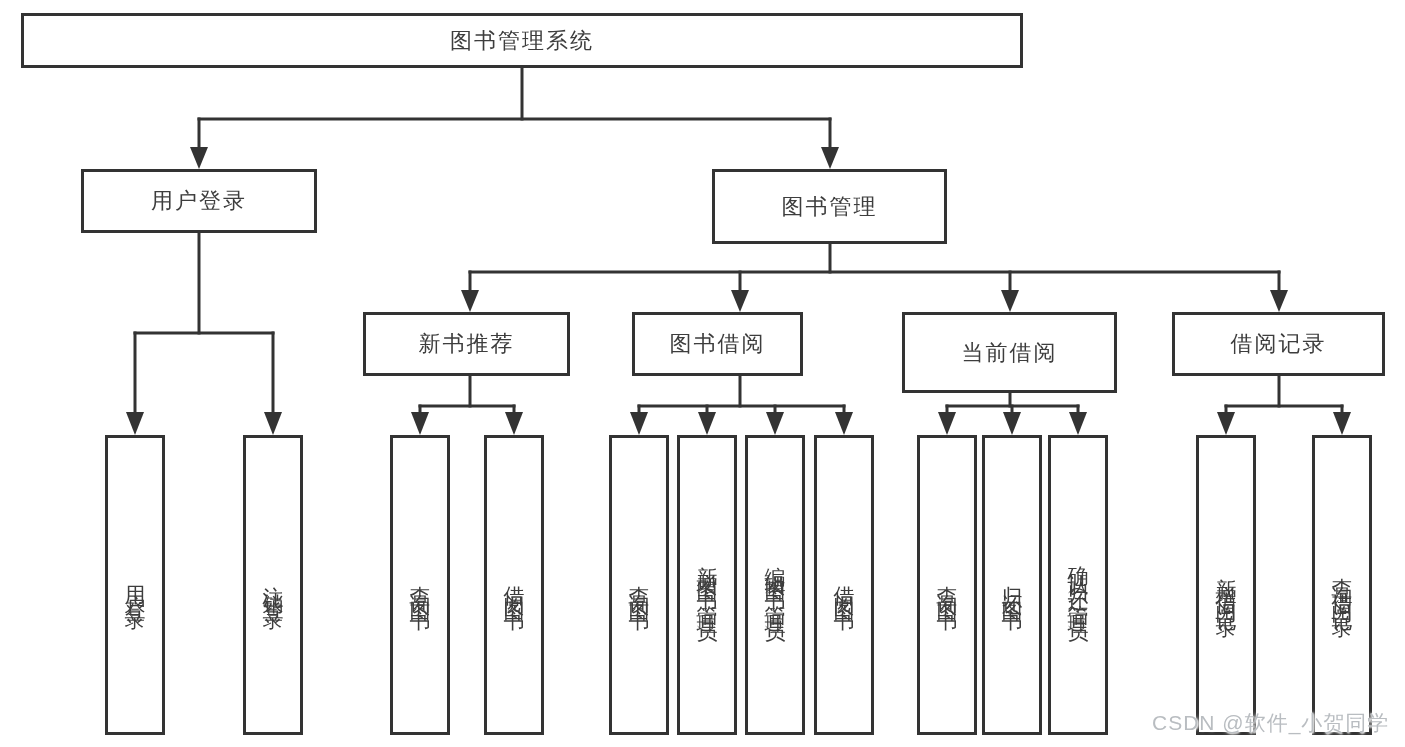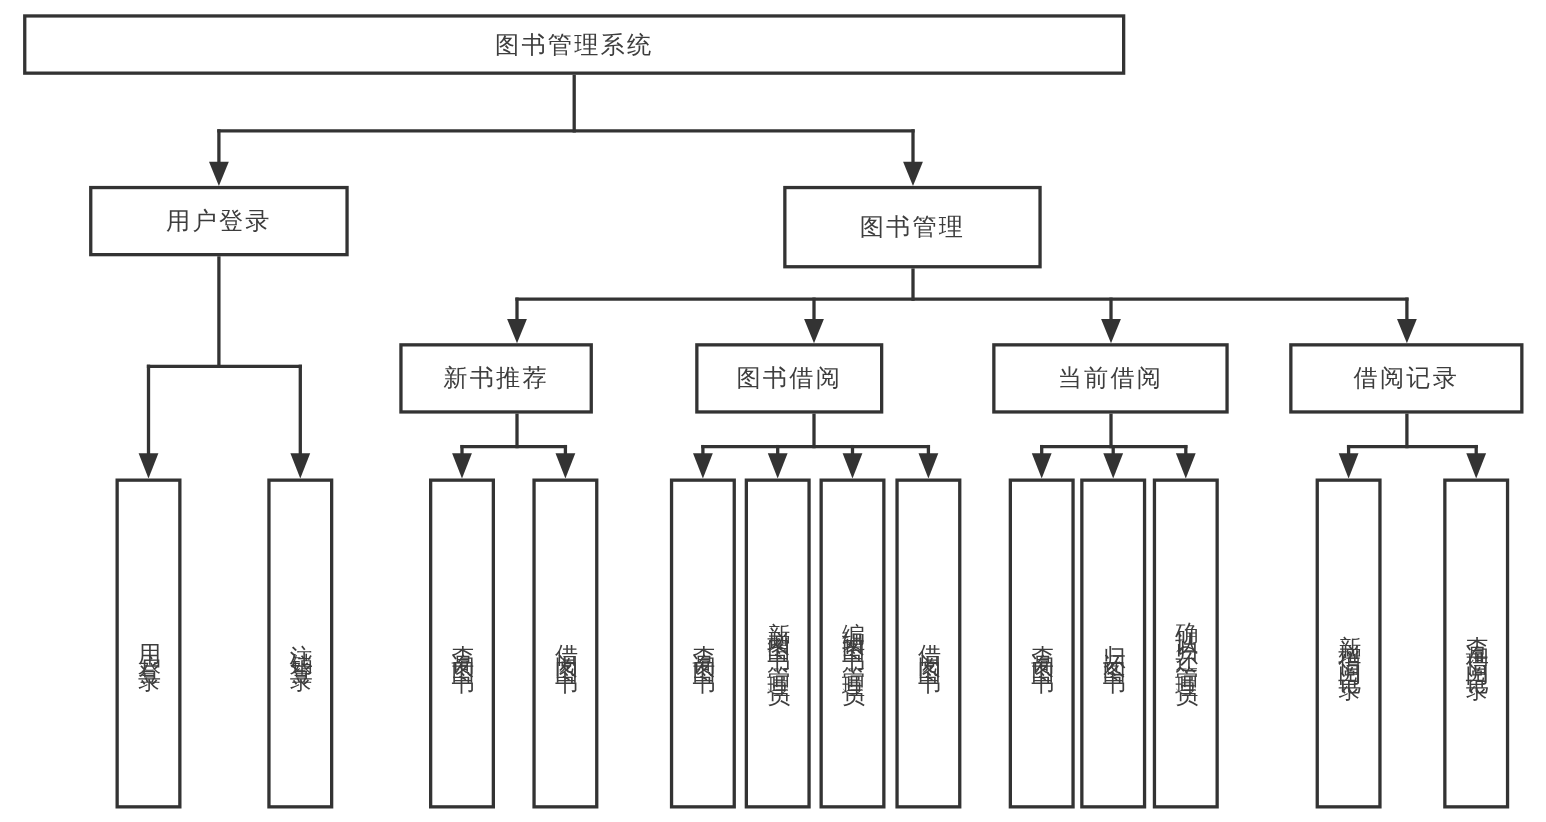--- a/index.html
+++ b/index.html
@@ -132,37 +132,38 @@
       <line x1="1342" y1="406" x2="1342" y2="414"></line>
       <polygon points="1333,412 1351,412 1342,435"></polygon>
     </g>
   </svg>
 
   <div class="box h" style="left:21px; top:13px; width:1002px; height:55px;">图书管理系统</div>
 
   <div class="box h" style="left:81px; top:169px; width:236px; height:64px;">用户登录</div>
   <div class="box h" style="left:712px; top:169px; width:235px; height:75px;">图书管理</div>
 
-  <div class="box h" style="left:363px; top:312px; width:176px; height:64px;">新书推荐</div>
+  <div class="box h" style="left:363px; top:312px; width:207px; height:64px;">新书推荐</div>
   <div class="box h" style="left:632px; top:312px; width:171px; height:64px;">图书借阅</div>
-  <div class="box h" style="left:902px; top:312px; width:215px; height:64px;">当前借阅</div>
+  <div class="box h" style="left:902px; top:312px; width:215px; height:81px;">当前借阅</div>
   <div class="box h" style="left:1172px; top:312px; width:213px; height:64px;">借阅记录</div>
 
   <div class="box v" style="left:105px;">用户登录</div>
   <div class="box v" style="left:243px;">注销登录</div>
 
   <div class="box v" style="left:390px;">查询图书</div>
   <div class="box v" style="left:484px;">借阅图书</div>
 
   <div class="box v" style="left:609px;">查询图书</div>
   <div class="box v" style="left:677px;">新增图书（管理员）</div>
   <div class="box v" style="left:745px;">编辑图书（管理员）</div>
   <div class="box v" style="left:814px;">借阅图书</div>
 
   <div class="box v" style="left:917px;">查询图书</div>
   <div class="box v" style="left:982px;">归还图书</div>
   <div class="box v" style="left:1048px;">确认归还（管理员）</div>
 
   <div class="box v" style="left:1196px;">新增借阅记录</div>
   <div class="box v" style="left:1312px;">查询借阅记录</div>
 
+  <div class="watermark">CSDN @软件_小贺同学</div>
 
 </div>
 
 </body></html>

